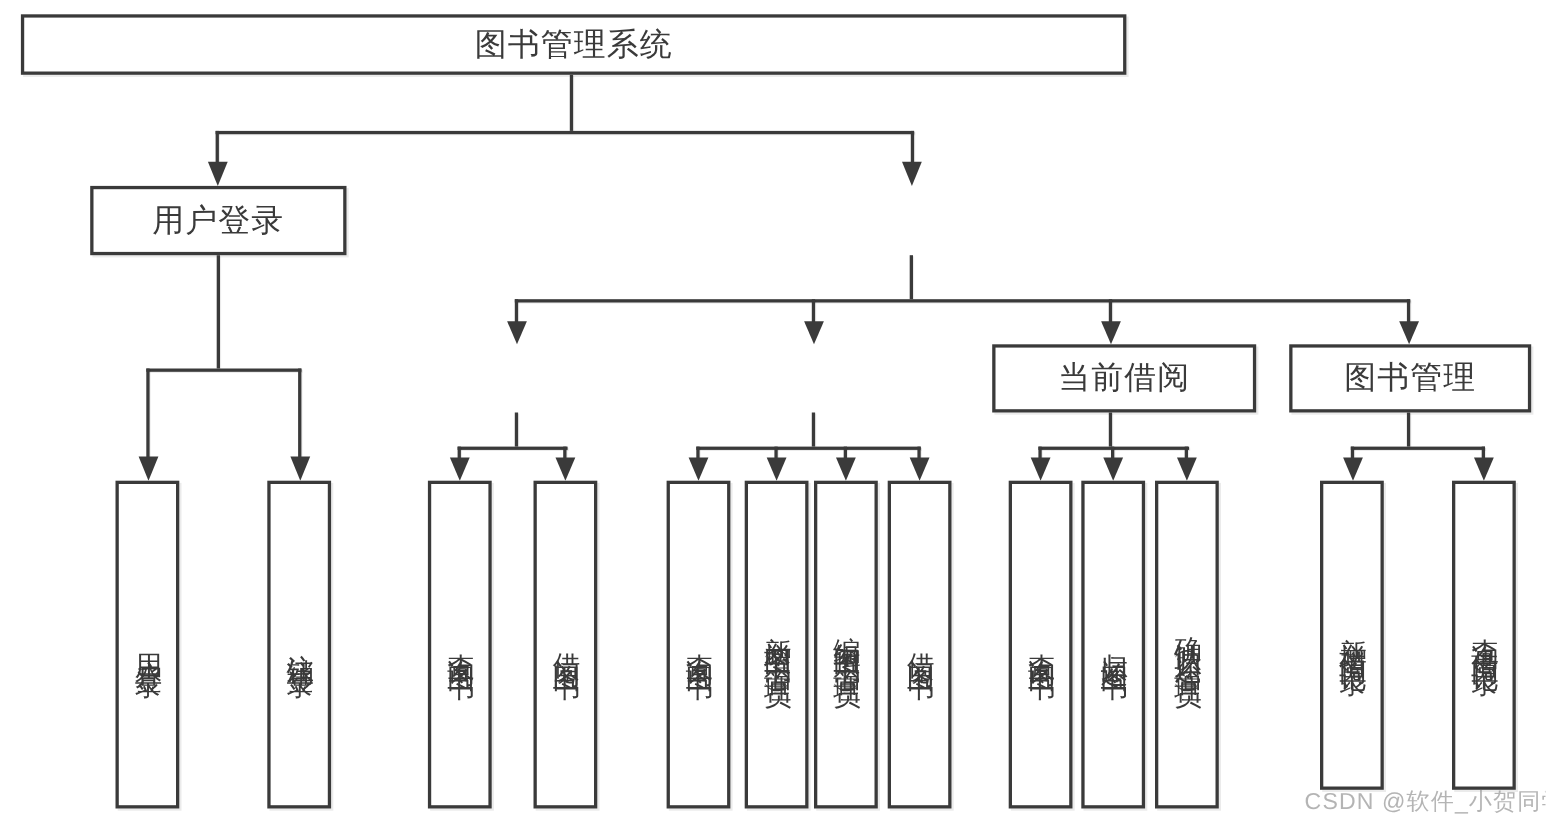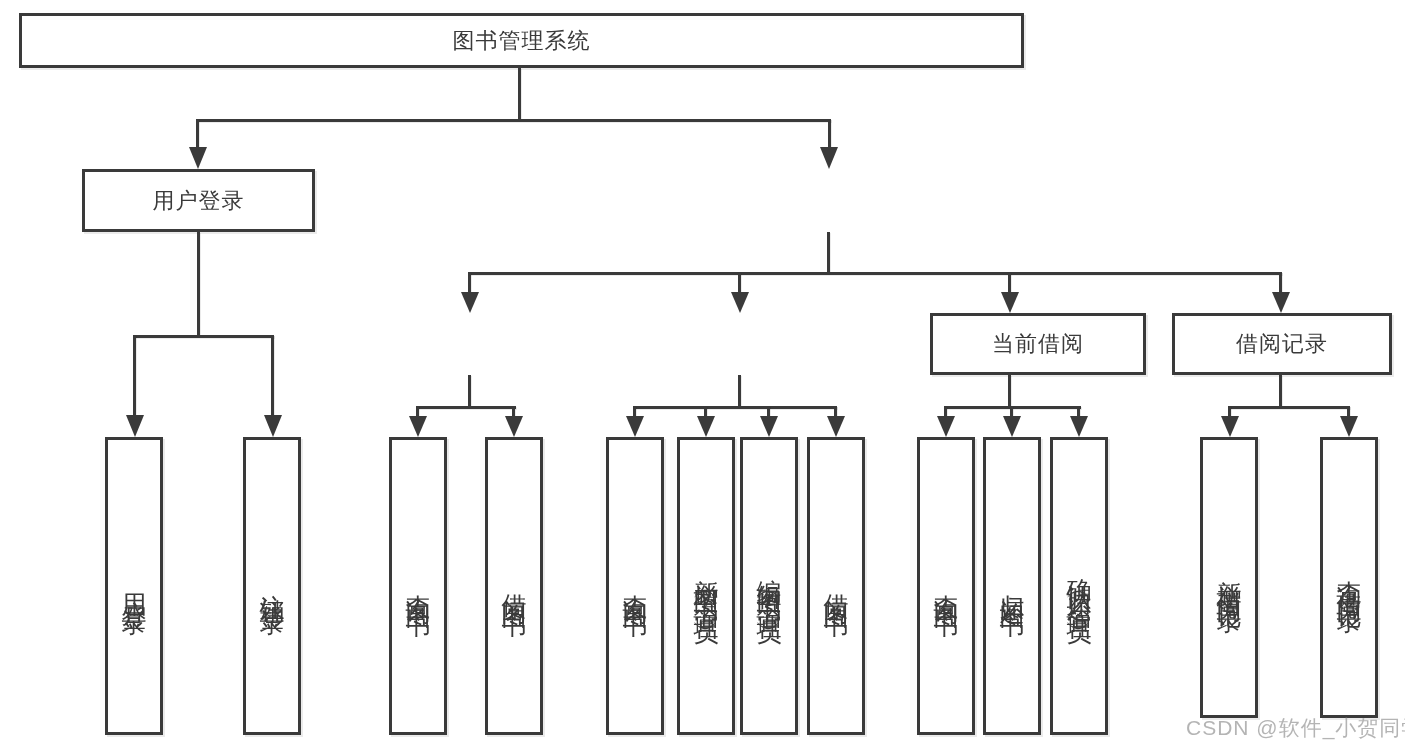--- a/index.html
+++ b/index.html
@@ -21,21 +21,21 @@
     background:var(--bg);
     overflow:hidden;
   }
   .box{
     position:absolute;
     border:3px solid var(--line);
     background:#fff;
     display:flex;
     align-items:center;
     justify-content:center;
-    font-size:22px;
+    font-size:29px;
     color:var(--text);
     box-shadow:2px 2px 0 rgba(0,0,0,0.08);
     letter-spacing:1px;
     white-space:nowrap;
   }
   .box.vert{
     writing-mode:vertical-rl;
     text-orientation:mixed;
     font-size:25px;
     letter-spacing:6px;
@@ -95,22 +95,22 @@
 
   <div class="line" style="left:468px;top:272px;width:3px;height:21px;"></div>
   <div class="arrowhead" style="left:461px;top:292px;"></div>
   <div class="line" style="left:738px;top:272px;width:3px;height:21px;"></div>
   <div class="arrowhead" style="left:731px;top:292px;"></div>
   <div class="line" style="left:1008px;top:272px;width:3px;height:21px;"></div>
   <div class="arrowhead" style="left:1001px;top:292px;"></div>
   <div class="line" style="left:1279px;top:272px;width:3px;height:21px;"></div>
   <div class="arrowhead" style="left:1272px;top:292px;"></div>
 
-  <div class="box" style="left:902px;top:313px;width:216px;height:62px;margin-left:28px;">当前借阅</div>
-  <div class="box" style="left:1172px;top:313px;width:220px;height:62px;">借阅记录</div>
+  <div class="box" style="left:902px;top:313px;width:240px;height:62px;">当前借阅</div>
+  <div class="box" style="left:1172px;top:313px;width:220px;height:62px;">图书管理</div>
 
   <div class="line" style="left:468px;top:375px;width:3px;height:31px;"></div>
   <div class="line" style="left:416px;top:406px;width:100px;height:3px;"></div>
   <div class="line" style="left:416px;top:406px;width:3px;height:12px;"></div>
   <div class="arrowhead" style="left:409px;top:416px;"></div>
   <div class="line" style="left:512px;top:406px;width:3px;height:12px;"></div>
   <div class="arrowhead" style="left:505px;top:416px;"></div>
 
   <div class="line" style="left:738px;top:375px;width:3px;height:31px;"></div>
   <div class="line" style="left:633px;top:406px;width:204px;height:3px;"></div>

